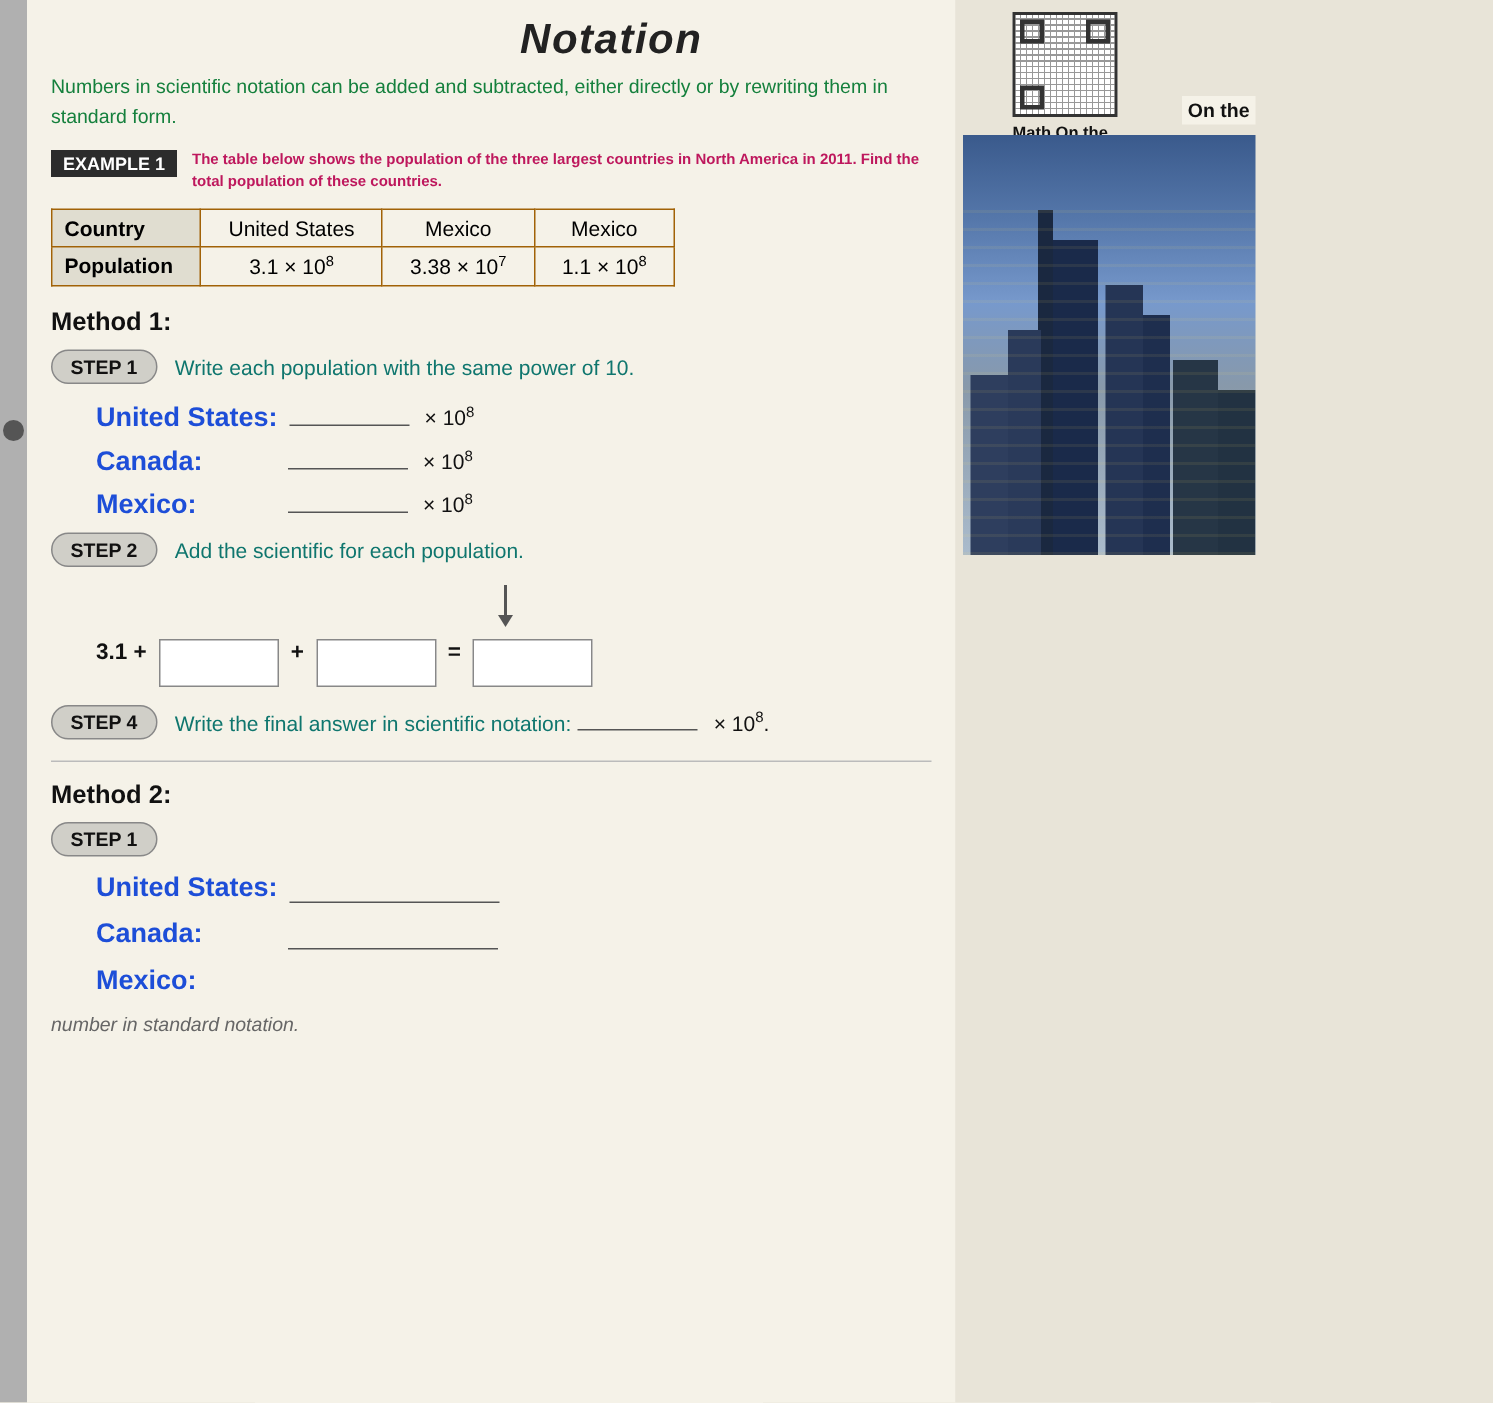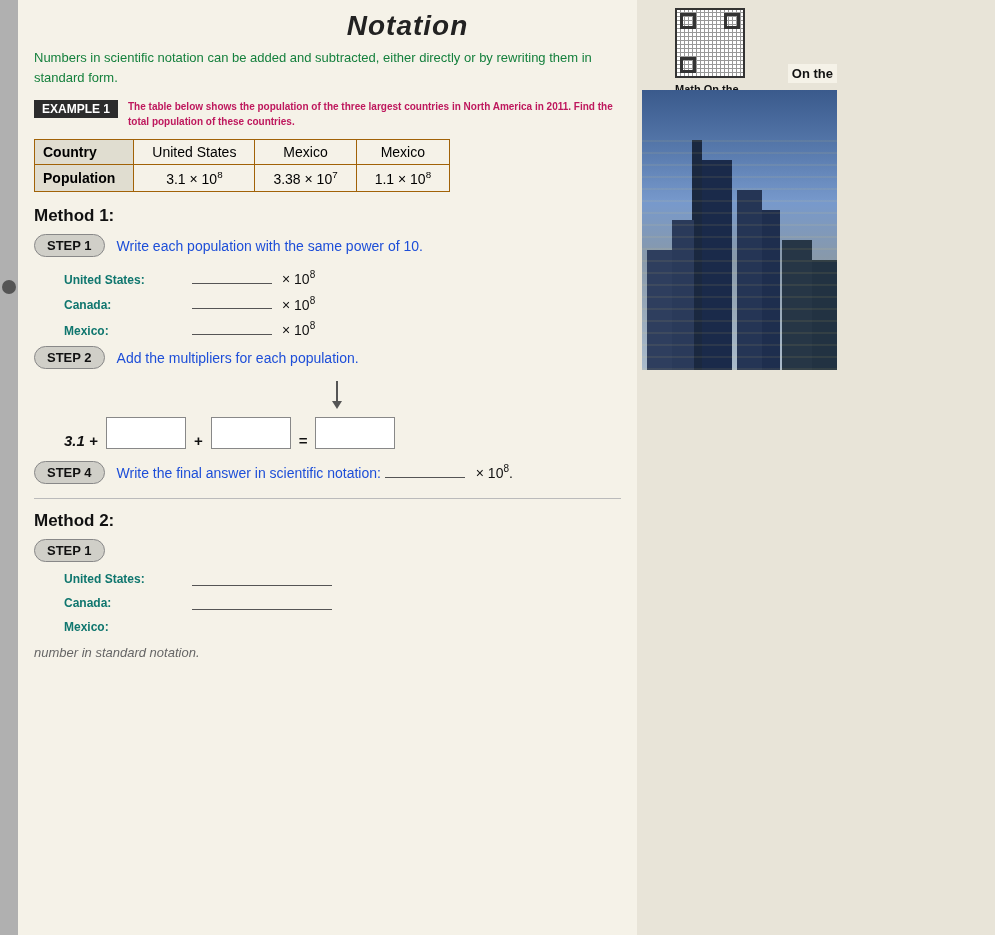--- a/index.html
+++ b/index.html
@@ -140,41 +140,41 @@
       font-size: 13px;
       font-weight: bold;
       color: #111;
       padding: 3px 12px;
       white-space: nowrap;
       flex-shrink: 0;
     }
 
     .step-content {
       font-size: 14px;
-      color: #1d4ed8;
+      color: #0f766e;
       line-height: 1.8;
     }
 
     
     .fill-block {
       margin-left: 30px;
       margin-bottom: 6px;
     }
 
     .fill-row {
       display: flex;
       align-items: baseline;
       gap: 8px;
       margin-bottom: 8px;
     }
 
     .fill-label {
-      font-size: 12px;
-      font-weight: bold;
-      color: #0f766e;
+      font-size: 18px;
+      font-weight: bold;
+      color: #1d4ed8;
       min-width: 120px;
     }
 
     .fill-line {
       border-bottom: 1px solid #555;
       width: 80px;
       display: inline-block;
       margin-right: 2px;
     }
 
@@ -183,25 +183,24 @@
       color: #111;
     }
 
     .fill-power sup {
       font-size: 10px;
     }
 
     
     .equation-row {
       display: flex;
-      align-items: flex-end;
+      align-items: flex-start;
       gap: 8px;
       margin-left: 30px;
       margin-top: 8px;
-      font-style: italic;
     }
 
     .eq-text {
       font-size: 15px;
       font-weight: bold;
       color: #111;
     }
 
     .eq-box {
       border: 1px solid #888;
@@ -447,21 +446,21 @@
         <span class="fill-label">Mexico:</span>
         <span class="fill-line"></span>
         <span class="fill-power">
           <span>× 10</span><sup>8</sup>
         </span>
       </div>
     </div>
 
     <div class="step-row">
       <span class="step-badge">STEP 2</span>
-      <span class="step-content">Add the multipliers for each population.</span>
+      <span class="step-content">Add the scientific for each population.</span>
     </div>
 
     <div class="step-arrow">
       <div class="arrow-line"></div>
       <div class="arrow-head"></div>
     </div>
 
     <div class="equation-row">
       <span class="eq-text">3.1 +</span>
       <div class="eq-box"></div>

